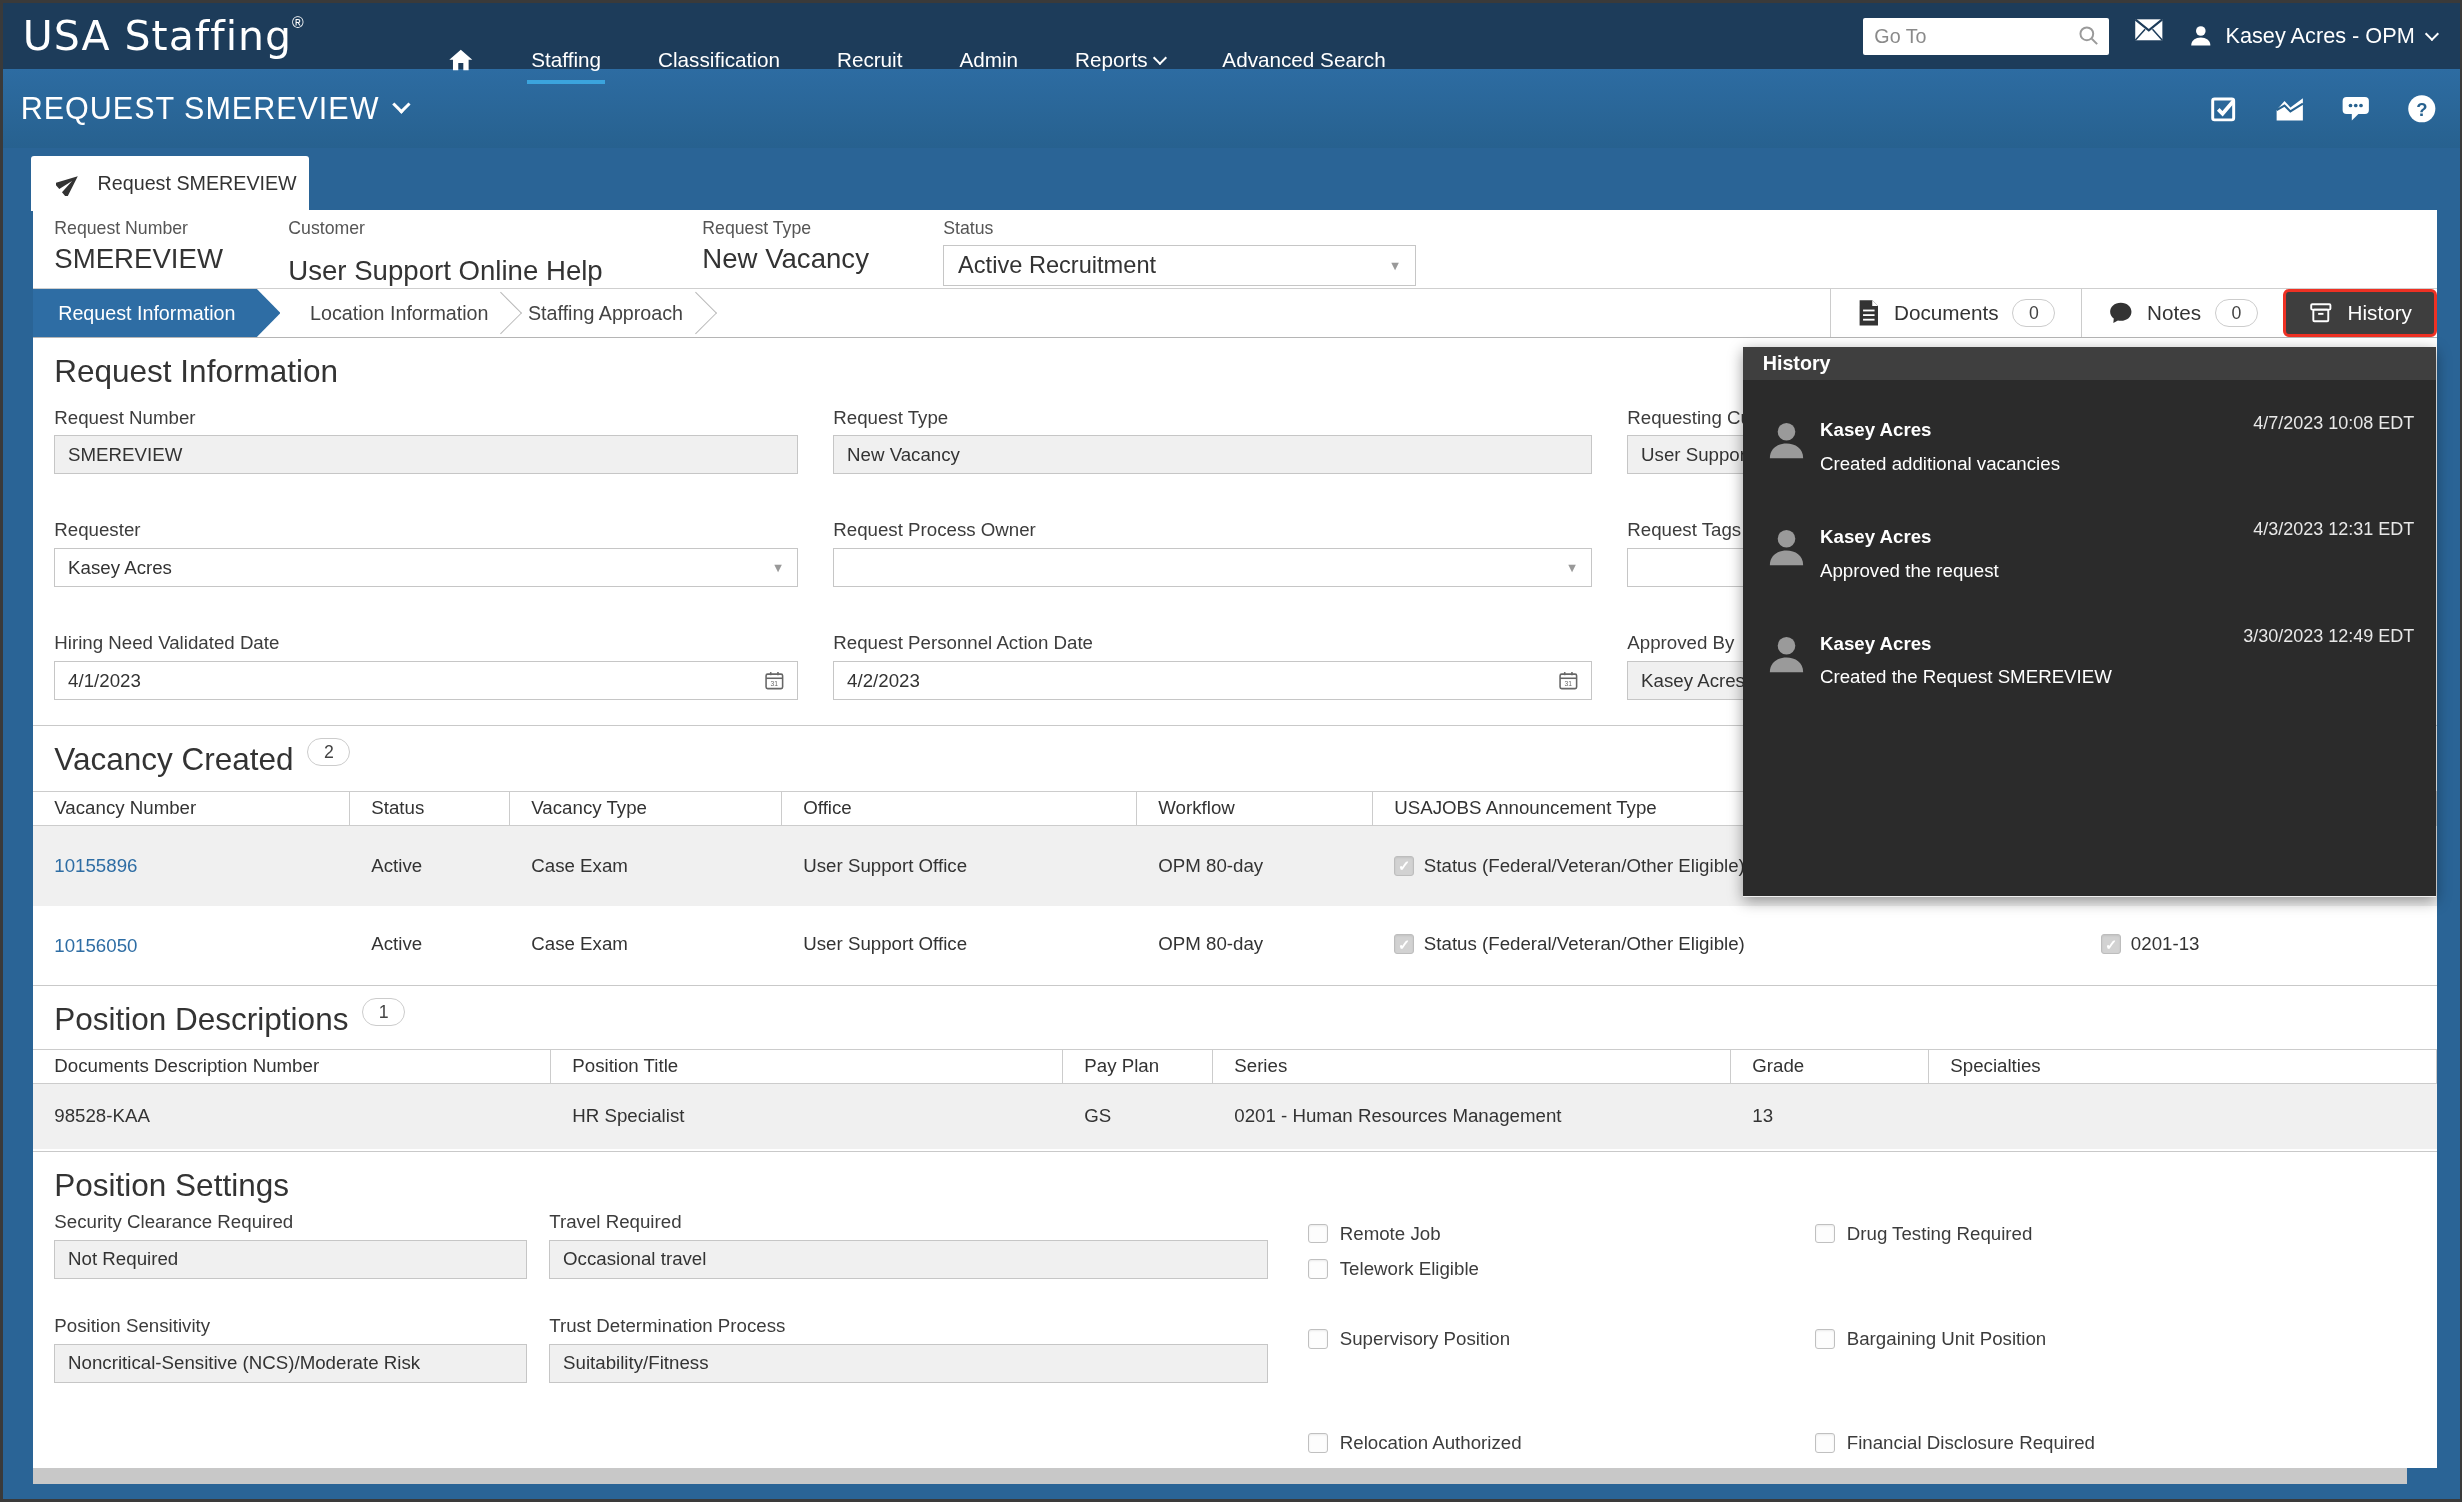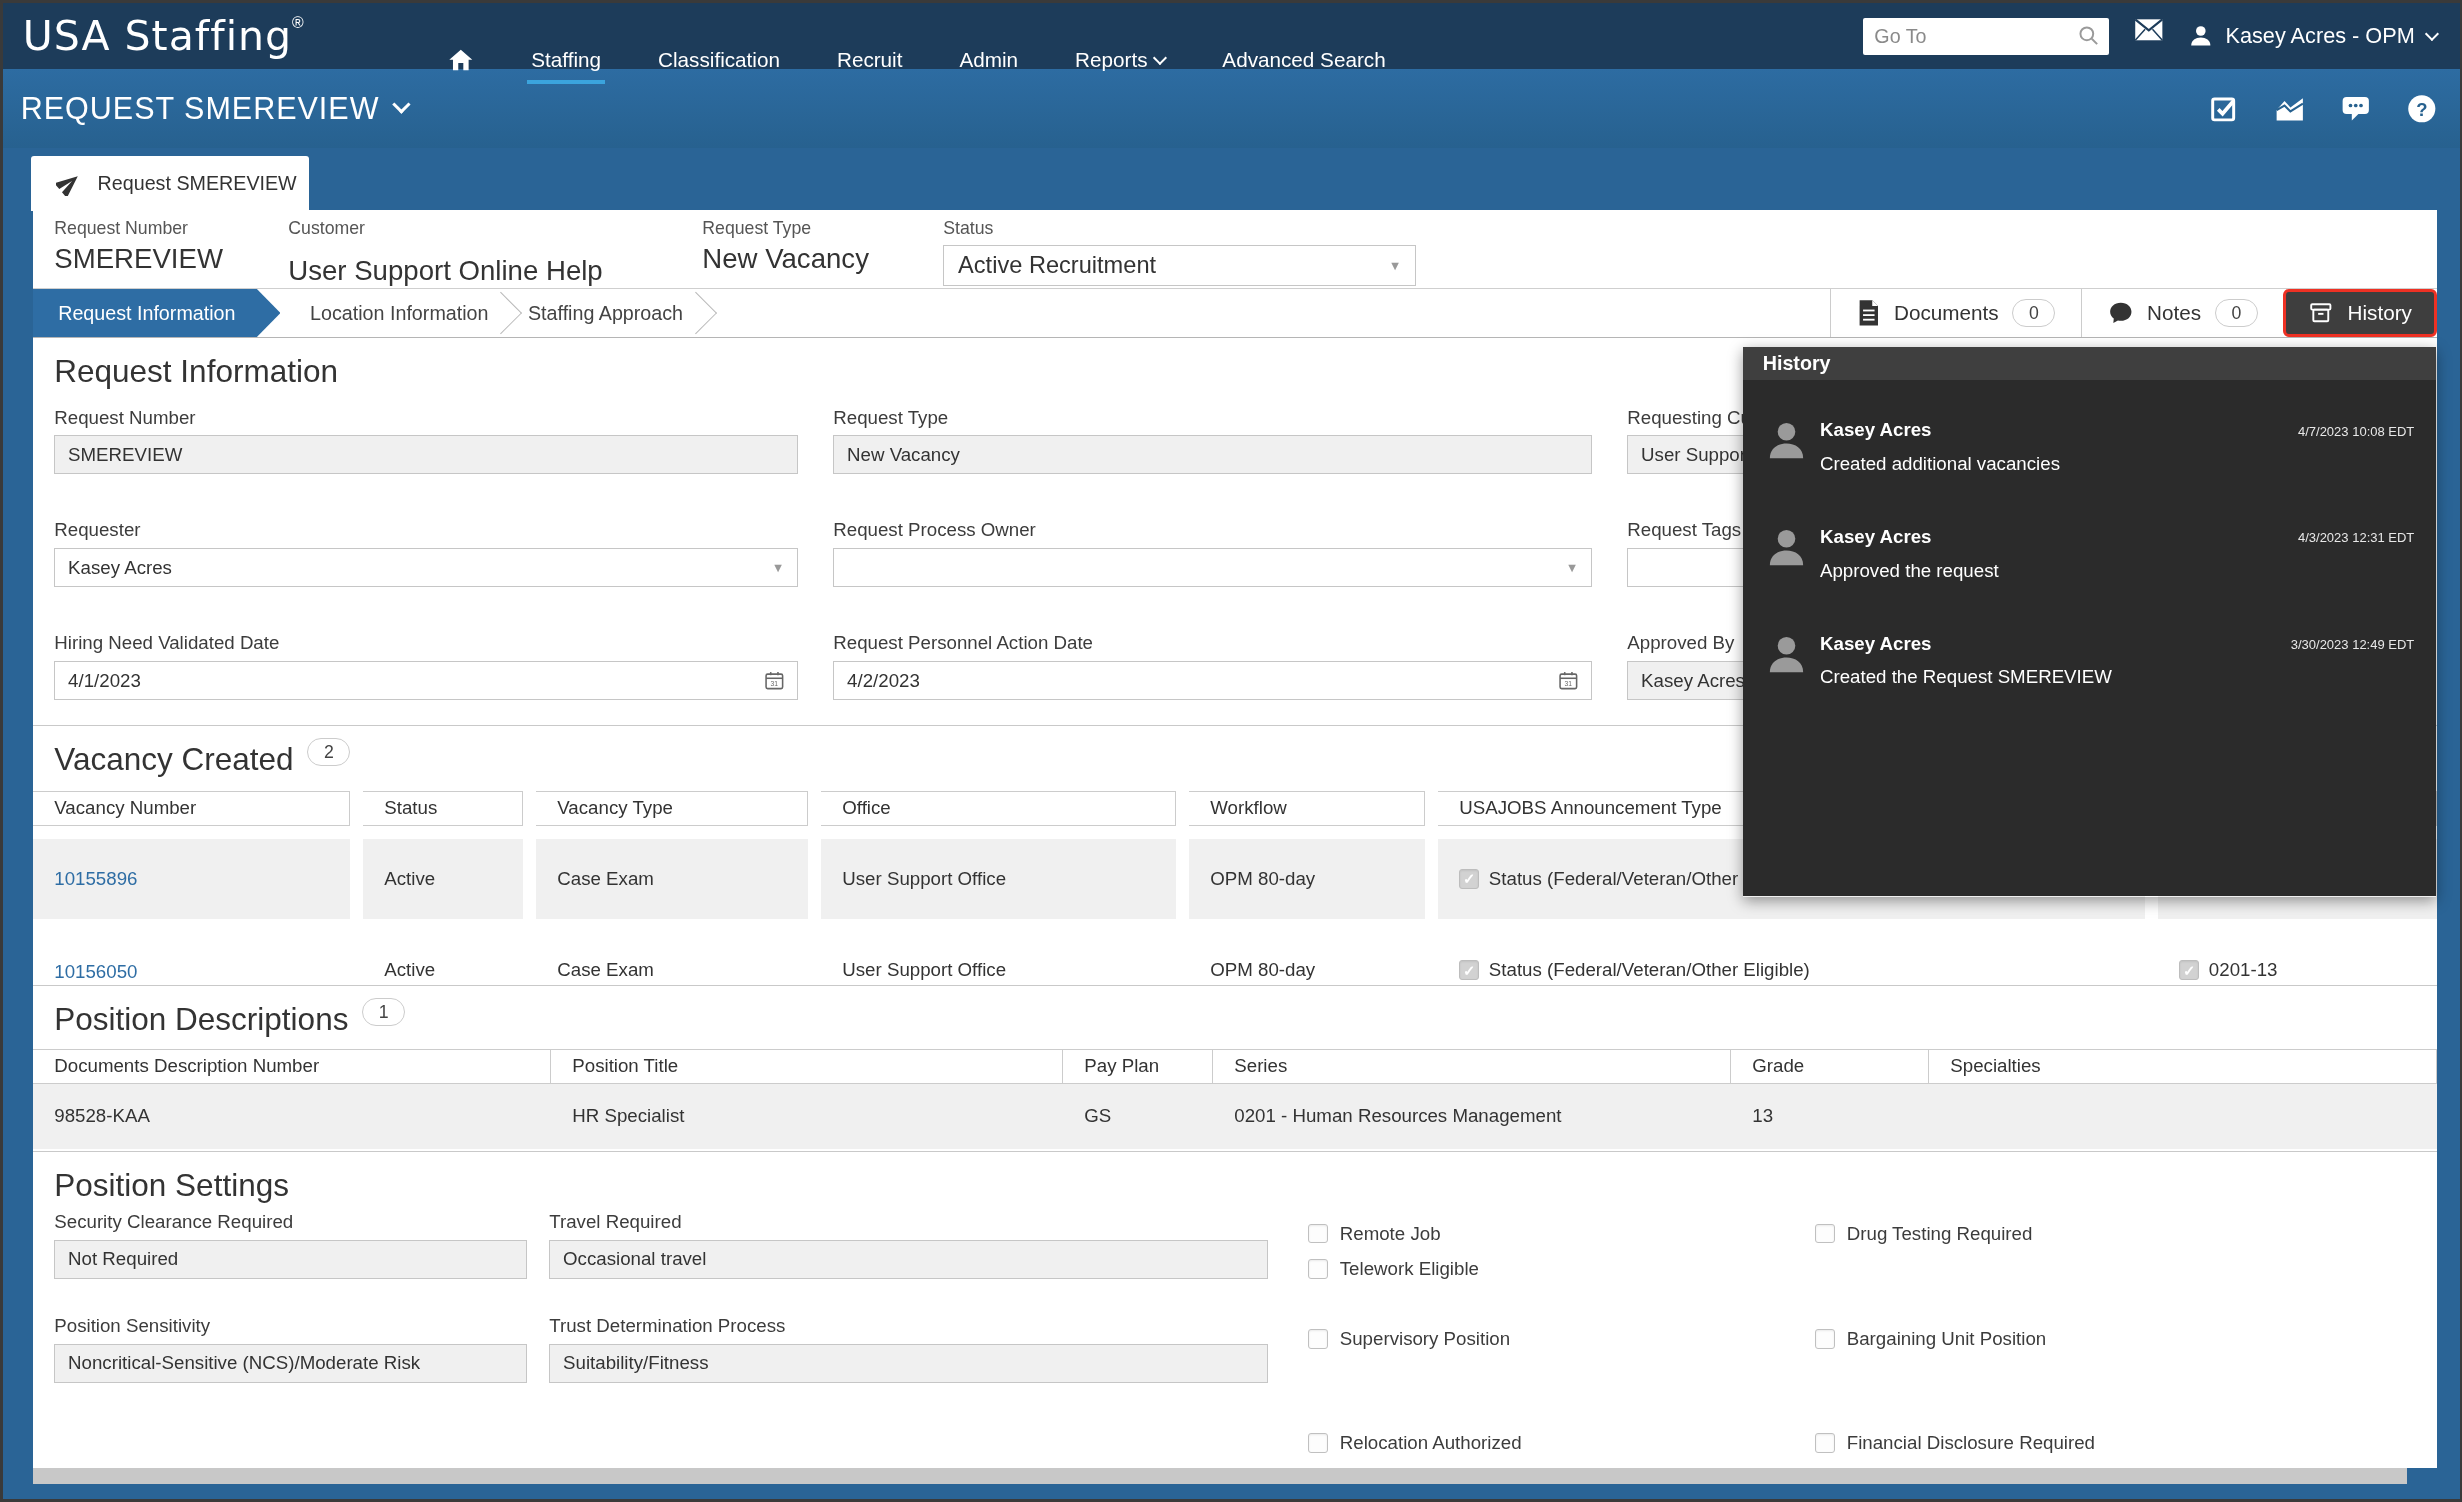--- a/index.html
+++ b/index.html
@@ -69,21 +69,21 @@
   .input { height:39px; border:1px solid #c6c6c6; display:flex; align-items:center; padding:0 12.8px; font-size:18.7px; color:#333; background:#fff; }
   .input.disabled { background:#f0f0f0; }
   .input.select { justify-content:space-between; cursor:pointer; }
   .input.date { justify-content:space-between; }
 
   .ri-grid { display:grid; grid-template-columns:744px 759px 778px; column-gap:35px; margin-top:13.8px; }
   .ri-cell { margin-bottom:45px; }
 
   
   .tbl { display:grid; font-size:18.7px; color:#333; }
-  .tbl-vac { grid-template-columns:317px 160px 272px 355px 236px 707px 1fr; margin:9.9px -24.6px 0 -21.7px;gap:13px; }
+  .tbl-vac { grid-template-columns:317px 160px 272px 355px 236px 707px 1fr; margin:9.9px -24.6px 0 -21.7px; }
   .tbl-pd  { grid-template-columns:518px 512px 150px 518px 198px 1fr; margin:7.9px -24.6px 0 -21.7px; }
   .th { border-top:1px solid #ccc; border-bottom:1px solid #ccc; border-right:1px solid #ccc; height:35px; display:flex; align-items:center; padding-left:21.7px; white-space:nowrap; overflow:hidden; }
   .th:last-child { border-right:none; }
   .td { display:flex; align-items:center; padding-left:21.7px; white-space:nowrap; }
   .tbl-vac .td { height:80px; }
   .tbl-pd .td { height:65px; }
   .link { color:#2e6da4; cursor:pointer; }
   .cb { width:19.7px; height:19.7px; border:1px solid #c0c0c0; border-radius:3px; background:#fdfdfd; box-shadow:inset 0 1px 2px rgba(0,0,0,.08); flex:0 0 auto; }
   .cb.checked { background:#d2d2d2; border-color:#bdbdbd; display:flex; align-items:center; justify-content:center; color:#fff; font-size:14.8px; font-weight:bold; }
   .cb-cell { gap:9.9px; }
@@ -100,21 +100,21 @@
   .cbB1 { left:1761px; top:13.8px; } .cbB2 { left:1761px; top:119px; } .cbB3 { left:1761px; top:223px; }
 
   
   .history-panel { position:absolute; left:1740px; top:199px; width:693px; height:550px; z-index:5; box-shadow:0 3.9px 13.8px rgba(0,0,0,.4); }
   .hp-header { height:33px; background:#3f3f3f; color:#fff; font-size:19.7px; font-weight:bold; display:flex; align-items:center; padding-left:19.7px; }
   .hp-body { height:516px; background:#2b2b2b; color:#fff; padding-top:27.6px; }
   .h-entry { position:relative; padding:11.8px 23.6px 39px 77px; }
   .h-avatar { position:absolute; left:19.7px; top:9.9px; }
   .h-name { font-size:18.7px; font-weight:bold; }
   .h-action { font-size:18.7px; margin-top:11.8px; }
-  .h-time { position:absolute; right:21.7px; top:16px; font-size:13px; color:#e8e8e8; }
+  .h-time { position:absolute; right:21.7px; top:5px; font-size:18px; color:#e8e8e8; }
 
   .hscroll { position:absolute; left:29.6px; top:1320px; width:2374px; height:15.8px; background:#c8c8c8; z-index:1; }
 </style>
 </head>
 <body>
 
 <div class="window">
 
   <header class="topnav">
     <div class="logo-wrap">

